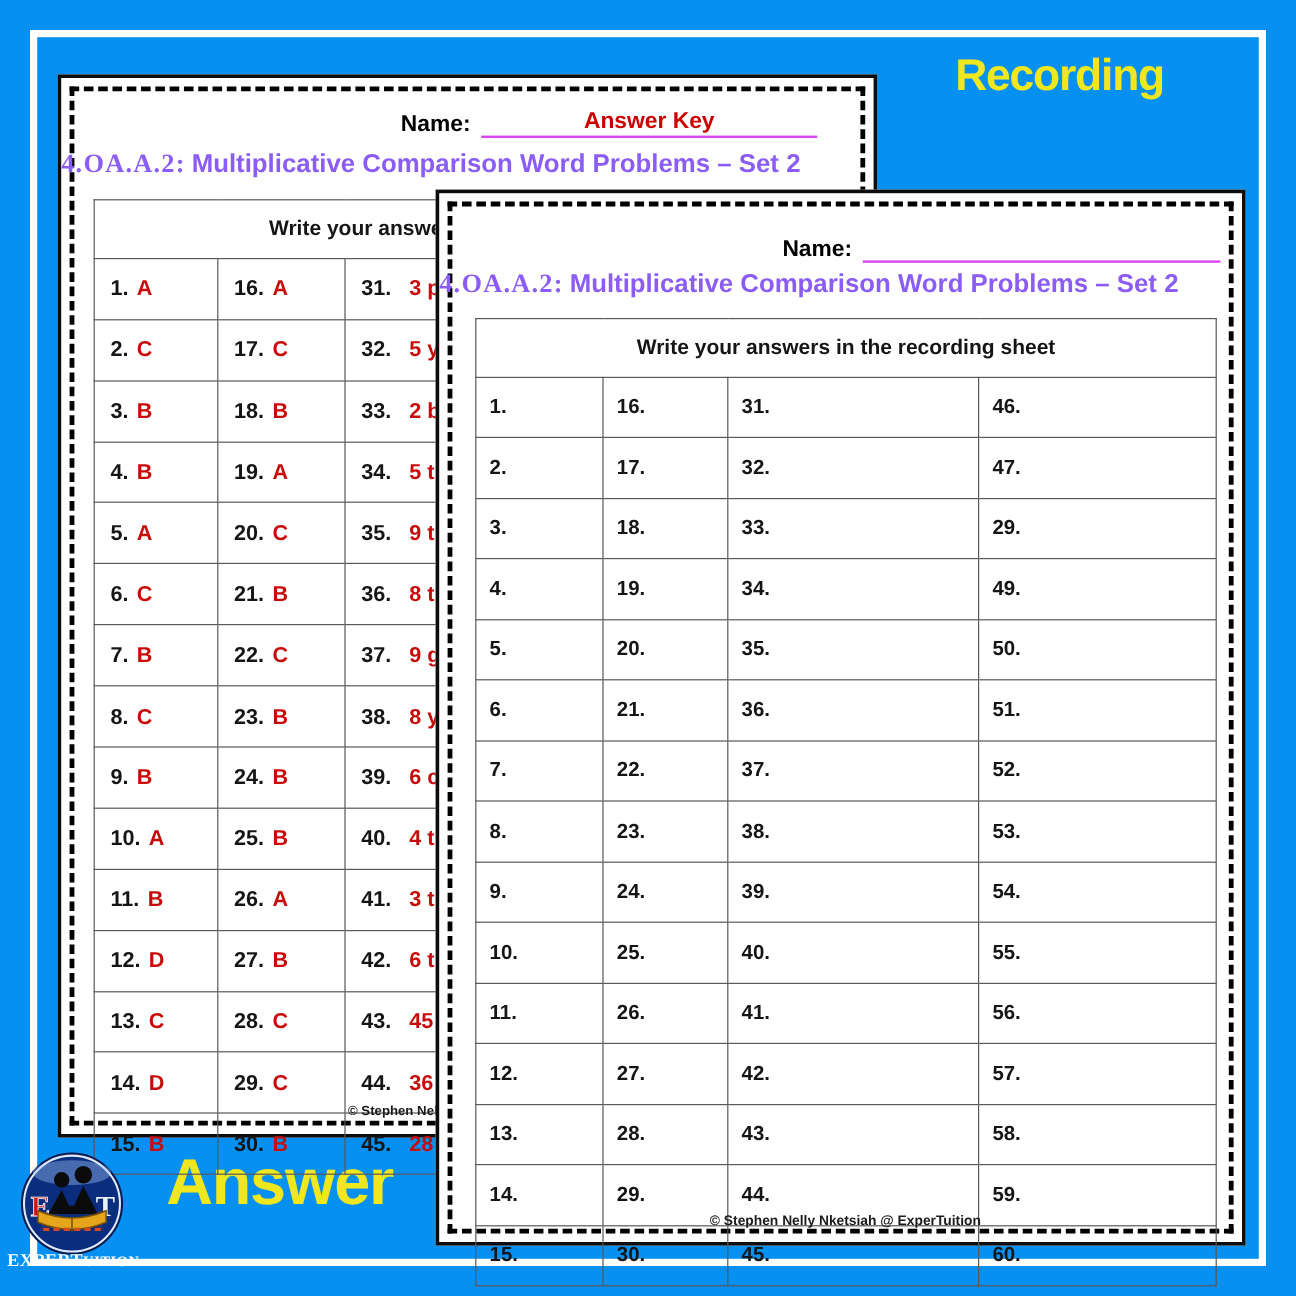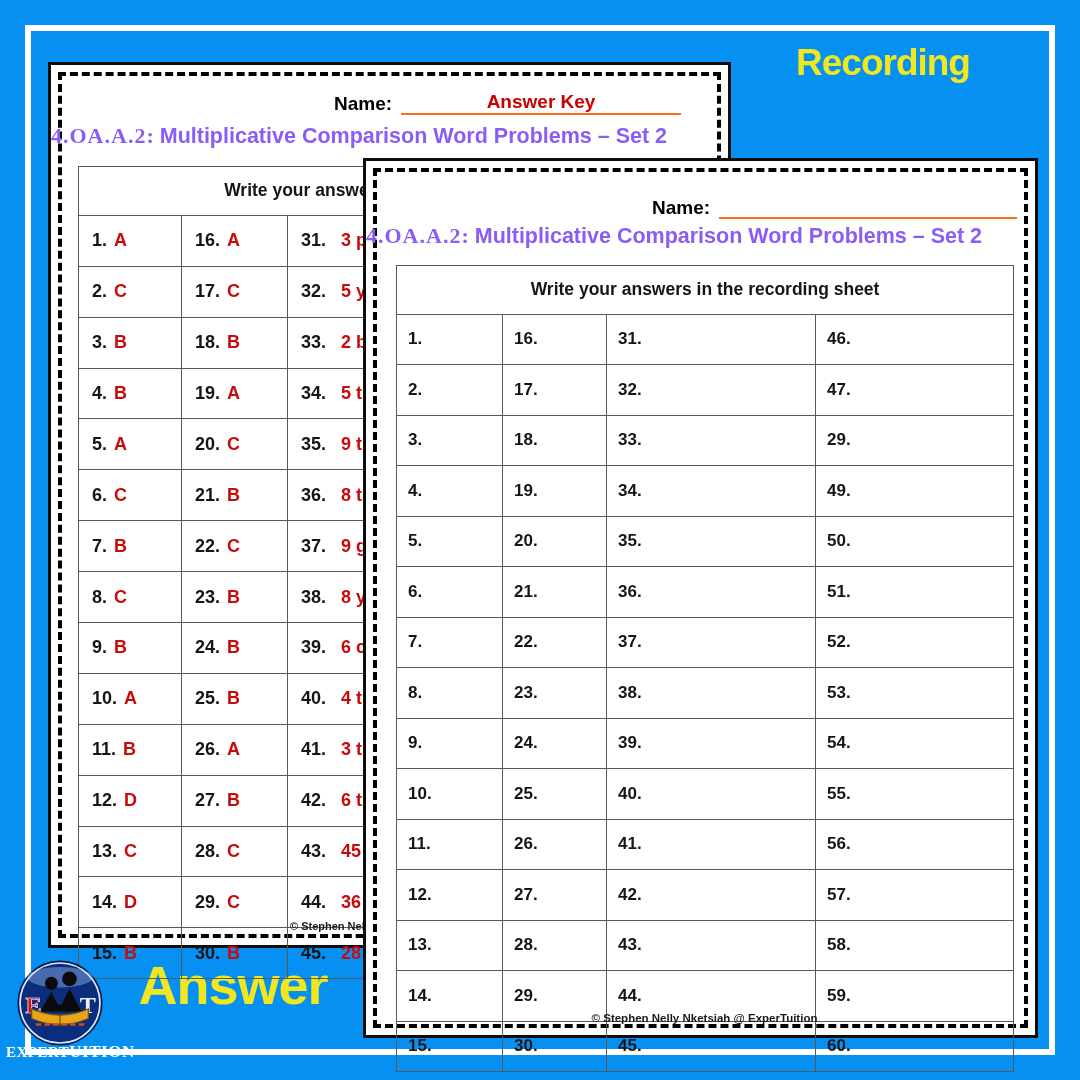--- a/index.html
+++ b/index.html
@@ -33,21 +33,21 @@
   }
   
   .name-row{
     position:absolute;display:flex;align-items:flex-end;
     font-size:19px;font-weight:bold;color:#000;height:26px;
   }
   .back-sheet .name-row{left:283px;top:24px;right:47px;}
   .front-sheet .name-row{left:286px;top:32px;right:18px;}
   .name-label{white-space:nowrap;padding-right:9px;}
   .name-line{
-    flex:1;border-bottom:2px solid #f97316;text-align:center;
+    flex:1;border-bottom:2px solid #d946ef;text-align:center;
     line-height:1;padding-bottom:2px;
   }
   .name-value{color:#CC0000;font-size:19px;font-weight:bold;}
   
   .sheet-title{
     position:absolute;left:0;right:0;
     font-weight:bold;font-size:21.5px;color:#8b5cf6;white-space:nowrap;
   }
   .back-sheet .sheet-title{top:58px;}
   .front-sheet .sheet-title{top:62px;}
@@ -82,21 +82,21 @@
   .back-sheet .sheet-footer{left:27px;width:640px;top:855px;font-size:11px;}
   .front-sheet .sheet-footer{left:30px;width:617px;top:851px;font-size:11.5px;}
   
   .logo{position:absolute;left:6px;top:960px;width:108px;}
   .logo svg{display:block;margin:0 auto;}
   .brand{
     text-align:center;color:#ffffff;font-family:"Liberation Serif",serif;
     font-weight:bold;margin-top:-4px;white-space:nowrap;
   }
   .brand .b1{font-size:15px;letter-spacing:0.5px;}
-  .brand .b2{font-size:17px;letter-spacing:0.5px;}
+  .brand .b2{font-size:12px;letter-spacing:0.5px;}
 </style>
 </head>
 <body>
 
 <div class="canvas">
 
   <div class="white-frame"></div>
 
   <div class="yellow-label label-recording">
     <span>Recording</span>

